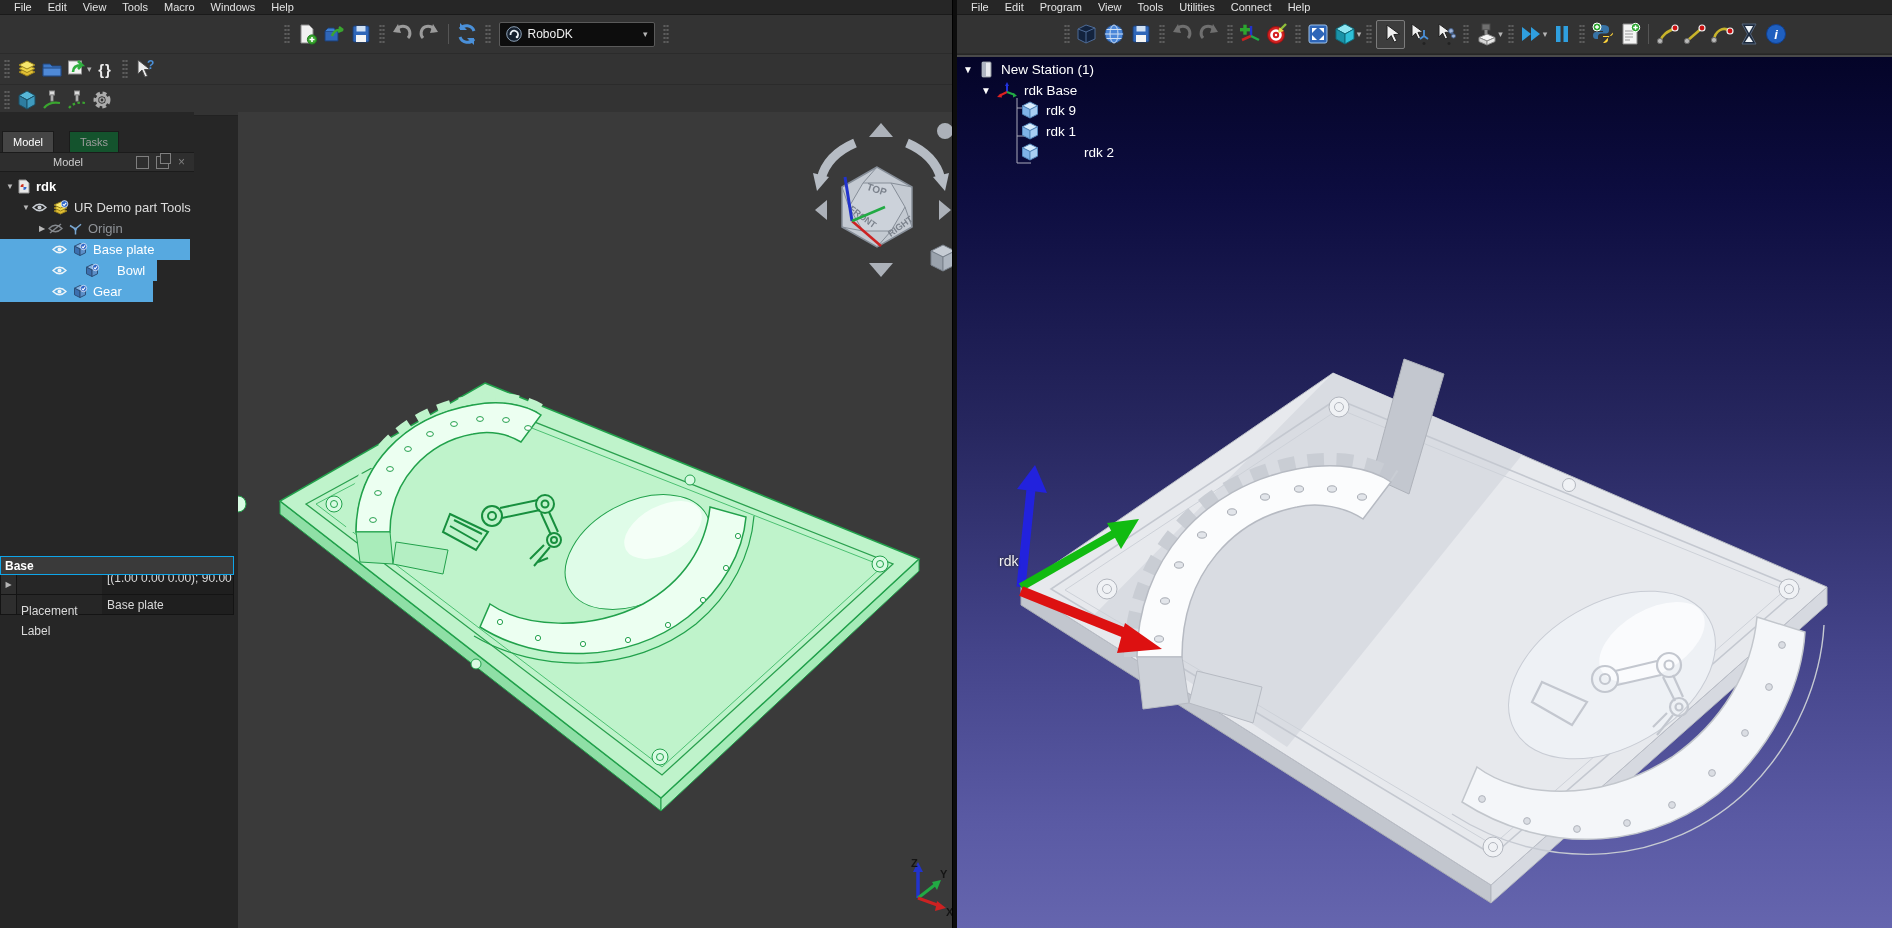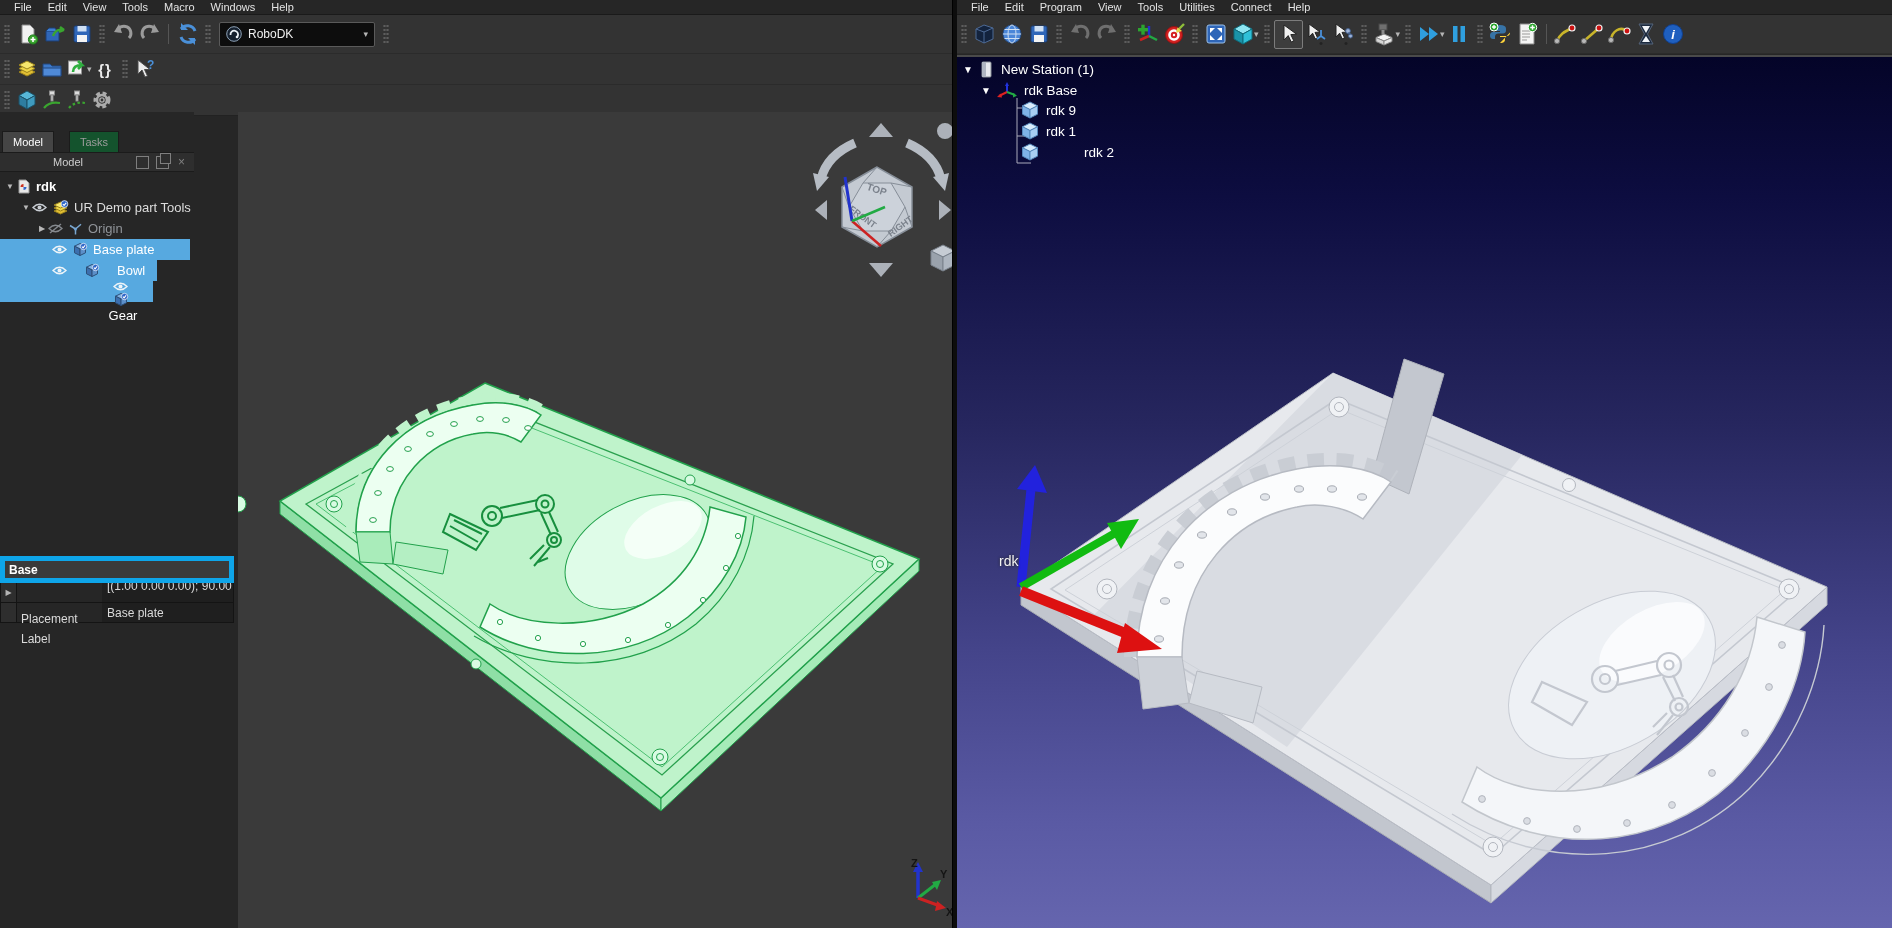--- a/index.html
+++ b/index.html
@@ -7,21 +7,21 @@
   .win{position:absolute;top:0;height:928px;overflow:hidden;}
   #fc-window{left:0;width:952px;background:#262626;border-right:1px solid #000;}
   #rdk-window{left:957px;width:935px;background:#262626;}
 
   
   .menubar{height:14px;display:flex;align-items:center;background:#262626;border-bottom:1px solid #1a1a1a;padding-left:6px;}
   .mi{font-size:11px;color:#e3e3e3;padding:0 8px;line-height:13px;cursor:default;}
 
   
   .toolbar{display:flex;align-items:center;background:#333333;}
-  .tb1{height:38px;border-bottom:1px solid #2b2b2b;}
+  .tb1{height:38px;border-bottom:1px solid #2b2b2b;justify-content:center;}
   .tb2{height:30px;border-bottom:1px solid #2b2b2b;}
   .tb3{height:30px;border-bottom:1px solid #222;}
   .ticon{width:27px;height:27px;display:flex;align-items:center;justify-content:center;flex:none;}
   .ticon.sm{width:25px;height:25px;}
   .grip{width:6px;height:20px;margin:0 4px;flex:none;
     background-image:radial-gradient(circle,#5d5d5d 1px,transparent 1.3px);
     background-size:3px 4px;}
   .vsep{width:1px;height:20px;background:#555;margin:0 5px;flex:none;}
   .caret{font-size:9px;color:#b5b5b5;margin:0 1px 0 -2px;flex:none;}
   .braces{font-size:15px;font-weight:bold;color:#ececec;letter-spacing:1px;}
@@ -46,24 +46,24 @@
   .wicon.x{border:none;color:#9a9a9a;font-size:12px;line-height:11px;text-align:center;}
 
   .tree{padding-top:4px;}
   .trow{height:21px;display:flex;align-items:center;font-size:13px;color:#dcdcdc;white-space:nowrap;}
   .trow .exp{width:12px;font-size:8px;color:#b8b8b8;text-align:center;flex:none;}
   .trow .ticn{display:flex;align-items:center;margin-right:5px;flex:none;}
   .trow.root{font-weight:bold;color:#fff;}
   .trow.dim{color:#8f9398;}
   .sel1{background:linear-gradient(#57a9e0,#57a9e0) 0 0/190px 100% no-repeat;color:#fff;}
   .sel2{background:linear-gradient(#57a9e0,#57a9e0) 0 0/157px 100% no-repeat;color:#fff;}
-  .sel3{background:linear-gradient(#57a9e0,#57a9e0) 0 0/153px 100% no-repeat;color:#fff;flex-direction:column;}
+  .sel3{background:linear-gradient(#57a9e0,#57a9e0) 0 0/153px 100% no-repeat;color:#fff;}
 
   .props{position:absolute;left:0;top:444px;width:234px;}
-  .pg-header{height:17px;background:#3a3a3a;border:5px solid #0ea5e9;display:flex;align-items:center;padding-left:4px;font-size:12px;font-weight:bold;color:#fff;}
+  .pg-header{height:17px;background:#3a3a3a;border:1px solid #0ea5e9;display:flex;align-items:center;padding-left:4px;font-size:12px;font-weight:bold;color:#fff;}
   .pg-row{display:flex;height:19px;border:1px solid #141414;border-top:none;font-size:12px;color:#dadada;}
   .pg-exp{width:15px;background:#2e2e2e;border-right:1px solid #141414;display:flex;align-items:center;justify-content:center;font-size:8px;color:#b5b5b5;flex:none;}
   .pg-name{width:80px;background:#2e2e2e;border-right:1px solid #141414;display:flex;align-items:center;padding-left:4px;flex:none;margin-top:36px;}
   .pg-val{flex:1;background:#1f1f1f;display:flex;align-items:center;padding-left:5px;overflow:hidden;}
 
   
   .fc-viewport{position:absolute;left:238px;top:112px;width:714px;bottom:0;background:#3a3a3a;overflow:hidden;}
   .rdk-viewport{position:absolute;left:0;top:55px;width:935px;bottom:0;border-top:2px solid #4a4a4a;overflow:hidden;
     background:linear-gradient(180deg,#040428 0%,#0d0d40 16%,#26265e 42%,#44448a 68%,#5a5aa4 88%,#6565ae 100%);}
 

